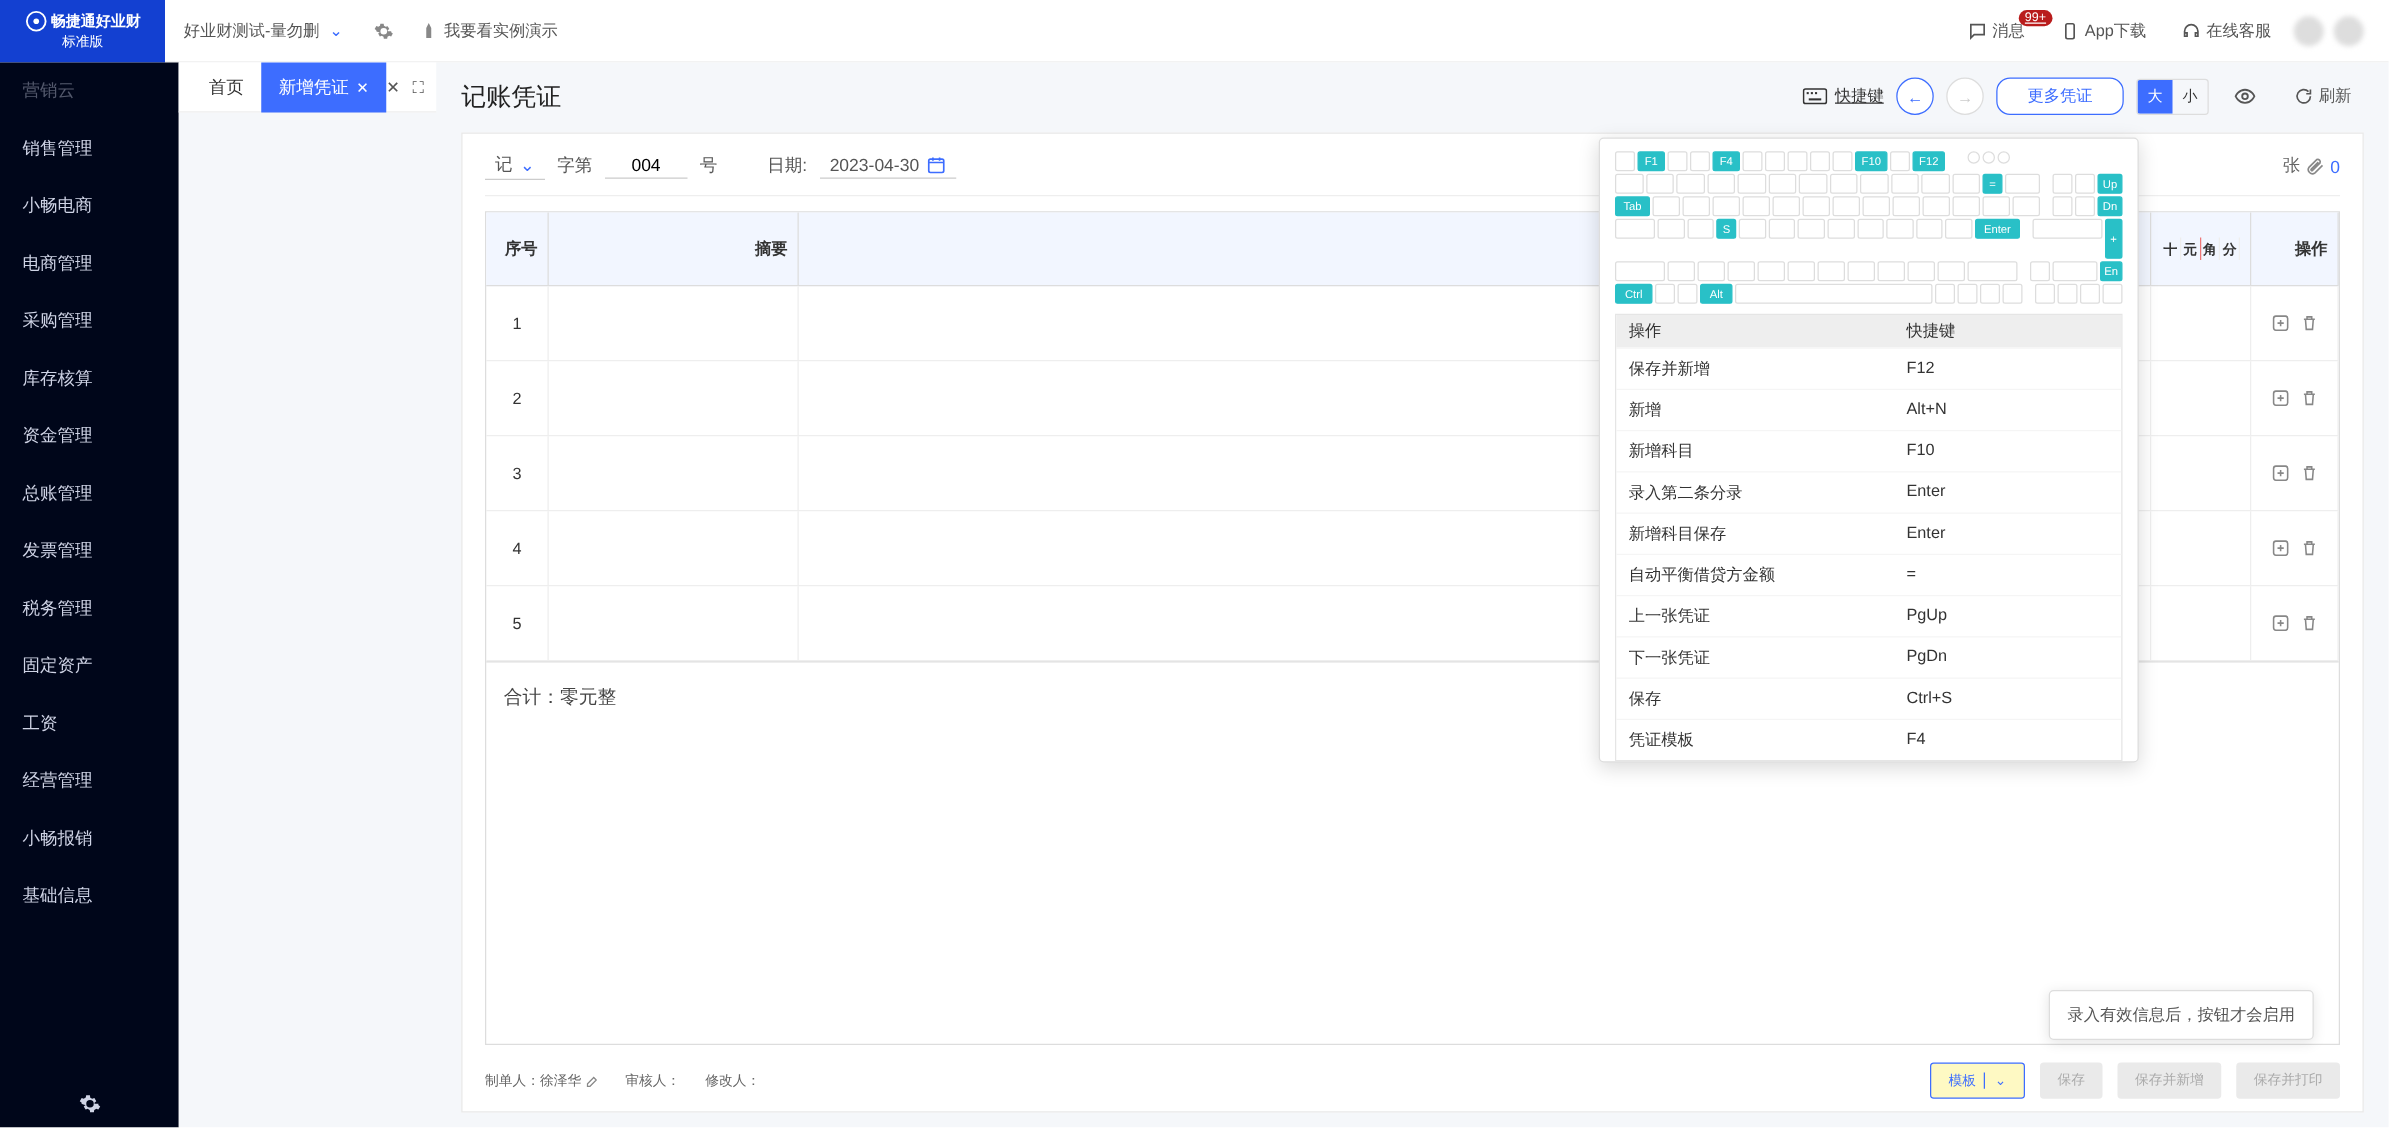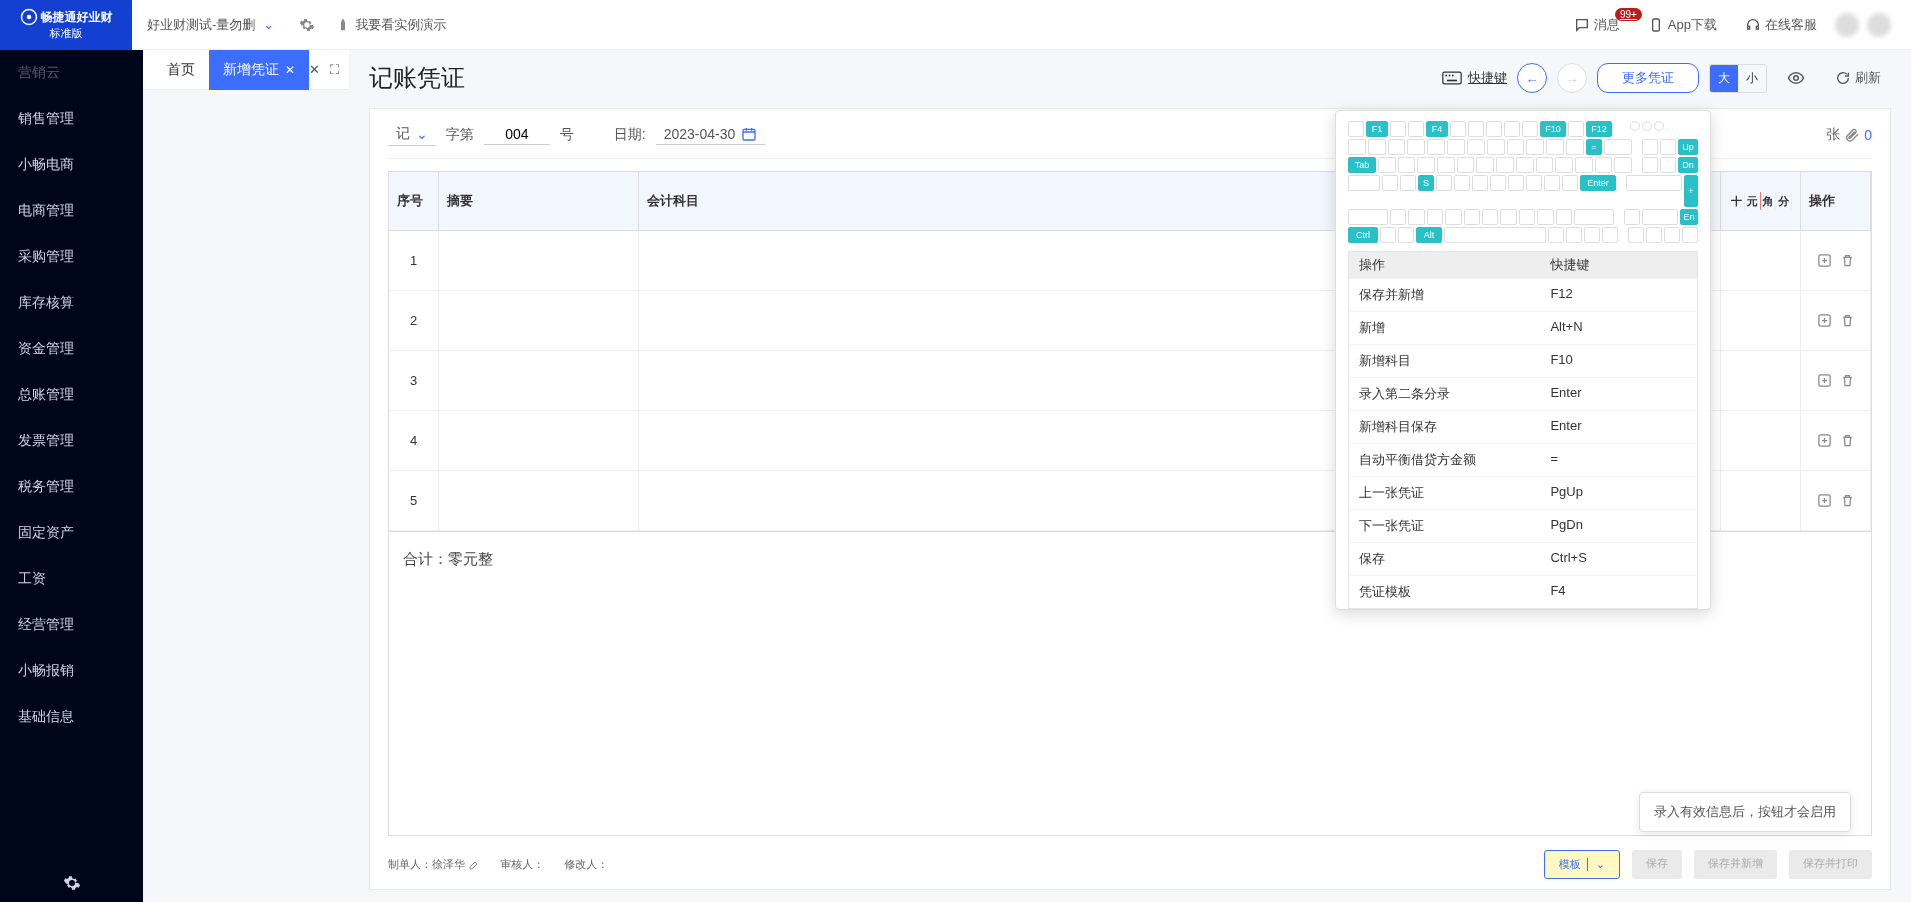--- a/index.html
+++ b/index.html
@@ -24,39 +24,39 @@
 
 .content { flex: 1; display: flex; flex-direction: row; background: #f5f7fa; position: relative; }
 .tabs { display: flex; align-items: center; background: #fff; height: 40px; padding: 0 10px; border-bottom: 1px solid #eee; }
 .tab { padding: 0 14px; height: 40px; display: flex; align-items: center; gap: 6px; cursor: pointer; font-size: 14px; }
 .tab.active { background: #3d6dff; color: #fff; }
 .tab-close { font-size: 12px; }
 .tabs-right { margin-left: auto; display: flex; gap: 10px; align-items: center; color:#555; }
 
 .page { flex:1; padding: 12px 20px; display:flex; flex-direction:column; position:relative; }
 .page-header { display:flex; align-items:center; gap: 10px; margin-bottom: 14px; }
-.page-title { font-size: 24px; color: #222; }
+.page-title { font-size: 20px; color: #222; }
 .spacer { flex:1; }
 .kbd-btn { display:flex; align-items:center; gap:6px; cursor:pointer; }
 .circle-btn { width:30px; height:30px; border:1px solid #ddd; border-radius:50%; display:flex; align-items:center; justify-content:center; cursor:pointer; background:#fff; }
 .circle-btn.blue { border-color:#3d6dff; color:#3d6dff; }
 .outline-btn { border:1px solid #3d6dff; color:#3d6dff; padding:5px 24px; border-radius:11px; cursor:pointer; background:#fff; }
 .size-toggle { display:flex; border:1px solid #ddd; border-radius:3px; overflow:hidden; }
 .size-toggle span { padding:5px 8px; cursor:pointer; font-size:12px; }
 .size-toggle .active { background:#3d6dff; color:#fff; }
 
 .card { background:#fff; border:1px solid #e8e8e8; flex:1; display:flex; flex-direction:column; padding: 14px 18px 10px; }
 .voucher-meta { display:flex; align-items:center; gap:10px; font-size:14px; color:#555; border-bottom:1px solid #eee; padding-bottom:12px; }
 .voucher-meta .boxed { border-bottom:1px solid #ccc; padding:2px 8px; display:flex; align-items:center; gap:6px; }
 .voucher-meta input { border:none; outline:none; width:50px; text-align:center; font-size:14px; }
 .cal-icon { width:16px; height:16px; fill:#3d6dff; }
 
 .voucher-table { border:1px solid #ddd; margin-top:12px; flex:1; display:flex; flex-direction:column; }
 .vt-head { display:flex; background:#f2f6ff; border-bottom:1px solid #ddd; }
-.vt-head .cell { padding:20px 8px; text-align:left; border-right:1px solid #ddd; font-weight:bold; }
+.vt-head .cell { padding:20px 8px; text-align:right; border-right:1px solid #ddd; font-weight:bold; }
 .cell-no { width:50px; }
 .cell-summary { width:200px; }
 .cell-subject { flex:1; }
 .cell-units { width:80px; display:flex; }
 .cell-units span { flex:1; border-right:1px solid #eee; font-size:11px; display:flex; align-items:center; justify-content:center; }
 .cell-units .red-line { border-right:1px solid #e77; }
 .cell-action { width:70px; }
 .vt-row { display:flex; height:60px; border-bottom:1px solid #eee; align-items:center; }
 .vt-row .cell { border-right:1px solid #eee; height:100%; display:flex; align-items:center; justify-content:center; }
 .cell-grid { display:flex; height:100%; }
@@ -64,21 +64,21 @@
 .vt-foot { padding:18px 14px; border-top:1px solid #ddd; font-size:15px; color:#444; }
 .action-icons { display:flex; gap:8px; color:#888; }
 .action-icons svg { width:15px; height:15px; cursor:pointer; }
 
 .footer-row { display:flex; align-items:center; gap:20px; padding-top:14px; font-size:11px; color:#666; }
 .footer-btns { margin-left:auto; display:flex; gap:12px; }
 .btn-outline { border:1px solid #3d6dff; color:#3d6dff; padding:6px 14px; border-radius:3px; cursor:pointer; display:flex; align-items:center; gap:6px; background:#fef9c3; }
 .btn-disabled { background:#eaeaea; color:#aaa; padding:6px 14px; border-radius:3px; cursor:not-allowed; }
 
 
-.popover { position:absolute; top:60px; right:200px; width:376px; background:#fff; border:1px solid #ddd; box-shadow:0 4px 16px rgba(0,0,0,0.15); border-radius:4px; z-index:100; padding:10px 12px 0; }
+.popover { position:absolute; top:60px; right:200px; width:432px; background:#fff; border:1px solid #ddd; box-shadow:0 4px 16px rgba(0,0,0,0.15); border-radius:4px; z-index:100; padding:10px 12px 0; }
 .kbd-diagram { display:flex; flex-direction:column; gap:2px; margin-bottom:8px; }
 .kbd-row { display:flex; gap:2px; }
 .key { height:16px; min-width:16px; border:1px solid #ddd; border-radius:2px; font-size:9px; display:flex; align-items:center; justify-content:center; color:#fff; }
 .key.on { background:#29c0c7; border-color:#29c0c7; }
 .key.off { background:#fff; }
 .key.w { flex:1; }
 .shortcut-table { border:1px solid #e5e5e5; }
 .shortcut-table .st-head { display:flex; background:#eee; font-size:13px; }
 .shortcut-table .st-row { display:flex; border-top:1px solid #f5f5f5; font-size:13px; padding:3px 0; }
 .st-op { width:55%; padding:4px 10px; }

